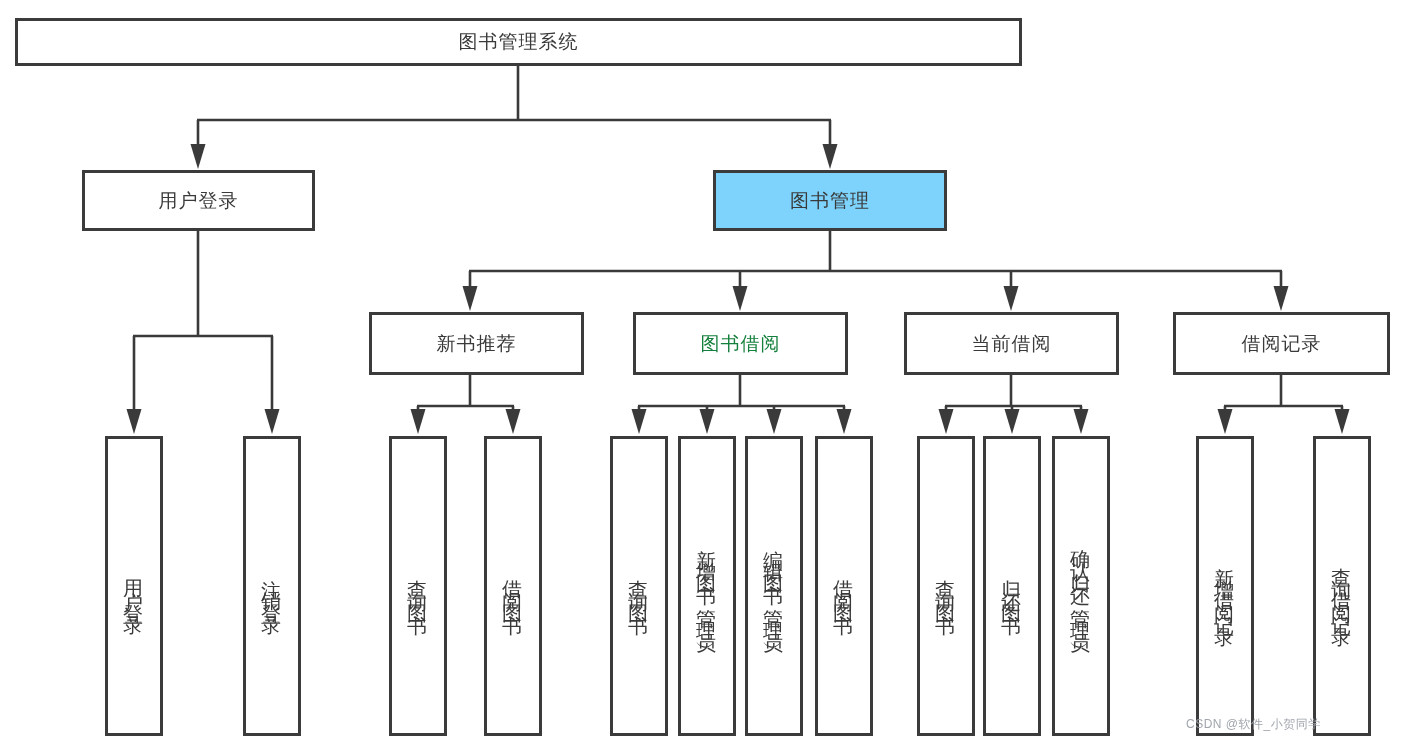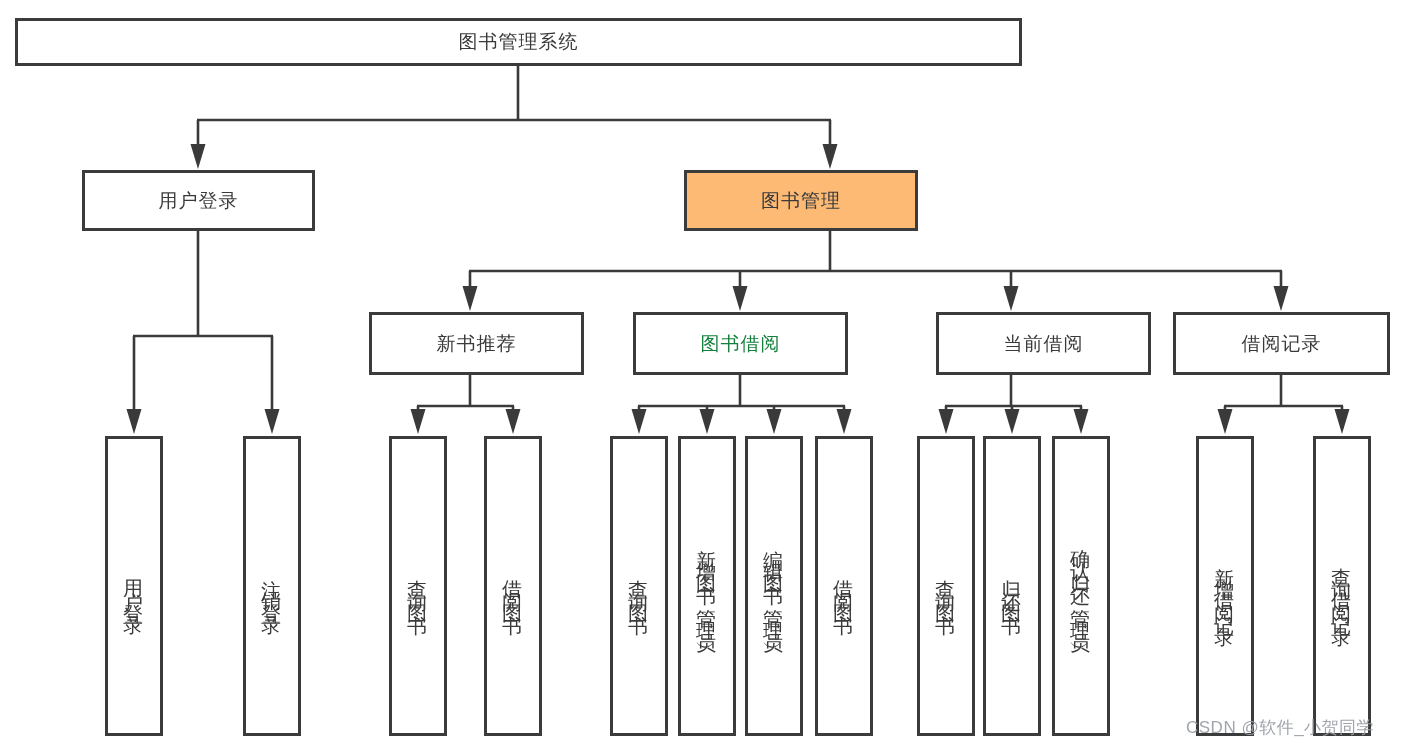--- a/index.html
+++ b/index.html
@@ -12,21 +12,21 @@
     position:absolute;box-sizing:border-box;border:3px solid #3b3b3b;background:#ffffff;
     display:flex;align-items:center;justify-content:center;
     color:#3a3a3a;font-size:19px;letter-spacing:1px;z-index:2;white-space:nowrap;
   }
   .box.v{
     writing-mode:vertical-rl;text-orientation:mixed;
     font-size:20px;letter-spacing:12px;padding-top:4px;
   }
   .watermark{
     position:absolute;left:1186px;top:716px;z-index:6;
-    font-size:17px;color:rgba(155,160,168,0.95);letter-spacing:0.5px;white-space:nowrap;
+    font-size:12px;color:rgba(155,160,168,0.95);letter-spacing:0.5px;white-space:nowrap;
   }
 </style>
 </head>
 <body>
 
 <div class="stage">
 
   <svg id="connectors" width="1405" height="747">
       <line x1="518" y1="66" x2="518" y2="121" stroke="#3a3a3a" stroke-width="2.6"></line>
       <line x1="198" y1="231" x2="198" y2="337" stroke="#3a3a3a" stroke-width="2.6"></line>
@@ -78,25 +78,25 @@
       <polygon points="1073.5,409 1088.5,409 1081,434" fill="#3a3a3a"></polygon>
       <line x1="1225" y1="406" x2="1225" y2="416" stroke="#3a3a3a" stroke-width="2.6"></line>
       <polygon points="1217.5,409 1232.5,409 1225,434" fill="#3a3a3a"></polygon>
       <line x1="1342" y1="406" x2="1342" y2="416" stroke="#3a3a3a" stroke-width="2.6"></line>
       <polygon points="1334.5,409 1349.5,409 1342,434" fill="#3a3a3a"></polygon>
     </svg>
 
   <div class="box" style="left: 15px; top: 18px; width: 1007px; height: 48px; border-color: rgb(59, 59, 59); color: rgb(58, 58, 58); background: rgb(255, 255, 255);">图书管理系统</div>
 
   <div class="box" style="left: 82px; top: 170px; width: 233px; height: 61px; border-color: rgb(59, 59, 59); color: rgb(58, 58, 58); background: rgb(255, 255, 255);">用户登录</div>
-  <div class="box" style="left: 684px; top: 170px; width: 234px; height: 61px; border-color: rgb(59, 59, 59); color: rgb(58, 58, 58); background: #fdba74;">图书管理</div>
+  <div class="box" style="left: 713px; top: 170px; width: 234px; height: 61px; border-color: rgb(59, 59, 59); color: rgb(58, 58, 58); background: #7dd3fc;">图书管理</div>
 
   <div class="box" style="left: 363px; top: 312px; width: 215px; height: 63px; border-color: rgb(59, 59, 59); color: rgb(58, 58, 58); background: rgb(255, 255, 255); margin-left: 6px;">新书推荐</div>
   <div class="box" style="left: 633px; top: 312px; width: 215px; height: 63px; border-color: rgb(59, 59, 59); color: #15803d; background: rgb(255, 255, 255);">图书借阅</div>
-  <div class="box" style="left: 904px; top: 312px; width: 215px; height: 63px; border-color: rgb(59, 59, 59); color: rgb(58, 58, 58); background: rgb(255, 255, 255); margin-left: 32px;">当前借阅</div>
+  <div class="box" style="left: 904px; top: 312px; width: 215px; height: 63px; border-color: rgb(59, 59, 59); color: rgb(58, 58, 58); background: rgb(255, 255, 255);">当前借阅</div>
   <div class="box" style="left: 1173px; top: 312px; width: 217px; height: 63px; border-color: rgb(59, 59, 59); color: rgb(58, 58, 58); background: rgb(255, 255, 255);">借阅记录</div>
 
   <div class="box v" style="left: 105px; top: 436px; width: 58px; height: 300px; border-color: rgb(59, 59, 59); color: rgb(58, 58, 58); background: rgb(255, 255, 255);">用户登录</div>
   <div class="box v" style="left: 243px; top: 436px; width: 58px; height: 300px; border-color: rgb(59, 59, 59); color: rgb(58, 58, 58); background: rgb(255, 255, 255);">注销登录</div>
 
   <div class="box v" style="left: 389px; top: 436px; width: 58px; height: 300px; border-color: rgb(59, 59, 59); color: rgb(58, 58, 58); background: rgb(255, 255, 255);">查询图书</div>
   <div class="box v" style="left: 484px; top: 436px; width: 58px; height: 300px; border-color: rgb(59, 59, 59); color: rgb(58, 58, 58); background: rgb(255, 255, 255);">借阅图书</div>
 
   <div class="box v" style="left: 610px; top: 436px; width: 58px; height: 300px; border-color: rgb(59, 59, 59); color: rgb(58, 58, 58); background: rgb(255, 255, 255);">查询图书</div>
   <div class="box v" style="left: 678px; top: 436px; width: 58px; height: 300px; border-color: rgb(59, 59, 59); color: rgb(58, 58, 58); background: rgb(255, 255, 255);">新增图书（管理员）</div>

